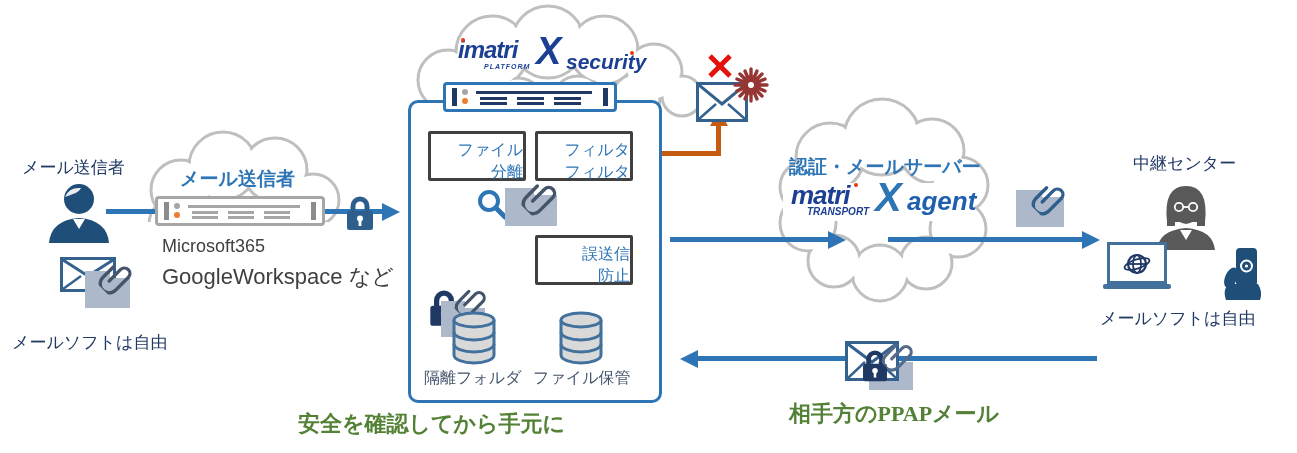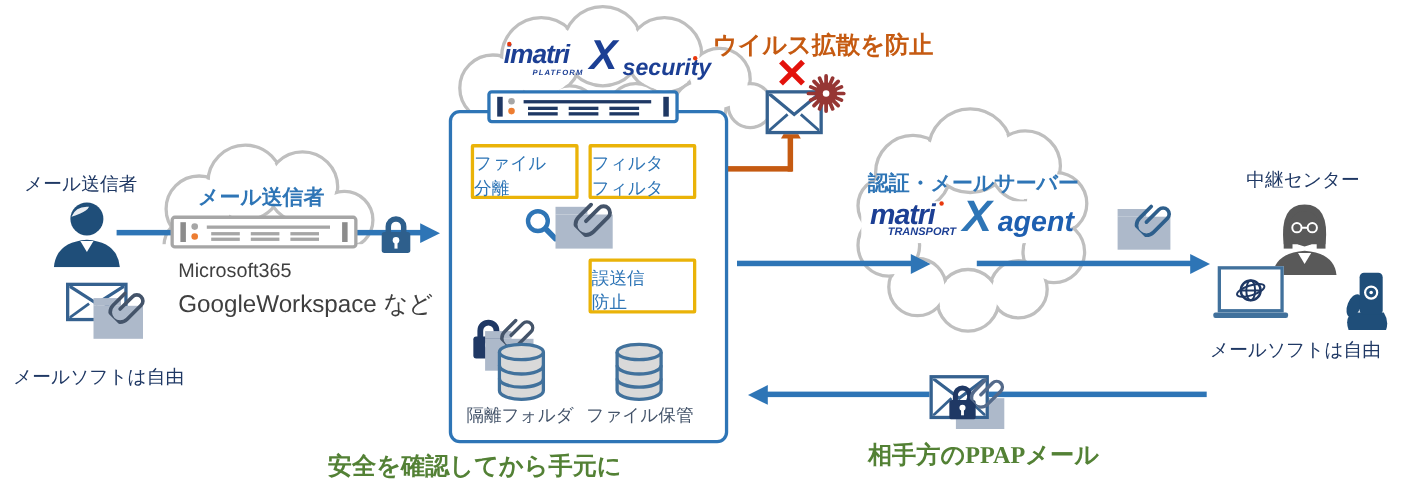--- a/index.html
+++ b/index.html
@@ -18,22 +18,22 @@
   
   .aline{position:absolute;height:5px;background:#2E75B6;}
   .ahead-r{position:absolute;width:0;height:0;border-top:9px solid transparent;border-bottom:9px solid transparent;border-left:18px solid #2E75B6;}
   .ahead-l{position:absolute;width:0;height:0;border-top:9px solid transparent;border-bottom:9px solid transparent;border-right:18px solid #2E75B6;}
   .oline{position:absolute;background:#C55A11;}
   .ahead-u{position:absolute;width:0;height:0;border-left:9px solid transparent;border-right:9px solid transparent;border-bottom:16px solid #C55A11;}
 
   
   .panel{position:absolute;background:#fff;}
   .secbox{position:absolute;background:#fff;border:3px solid #2E75B6;border-radius:10px;}
-  .fbox{position:absolute;width:98px;height:50px;background:#fff;border:3px solid #eab308;border-radius:2px;
-        color:#2E75B6;font-size:16px;text-align:left;line-height:1.4;padding-top:5px;box-sizing:border-box;}
+  .fbox{position:absolute;width:98px;height:50px;background:#fff;border:3px solid #404040;border-radius:2px;
+        color:#2E75B6;font-size:16px;text-align:right;line-height:1.4;padding-top:5px;box-sizing:border-box;}
 
   
   .sbar{position:absolute;background:#fff;border-radius:4px;box-sizing:border-box;}
   .sbar i{position:absolute;display:block;}
   .sbar .sb-v{width:5px;height:18px;top:3px;}
   .sbar .sb-dot{width:6px;height:6px;border-radius:50%;left:16px;}
   .sbar .sb-line{height:3px;}
   .sbar-gray{border:3px solid #A6A6A6;}
   .sbar-gray .sb-v{background:#8C8C8C;}
   .sbar-gray .sb-line{background:#A6A6A6;}
@@ -247,21 +247,20 @@
   <svg class="abs" style="left:559px;top:311px" width="44" height="54" viewBox="0 0 44 54">
     <path d="M2 9 L2 44 A20 8 0 0 0 42 44 L42 9" fill="#D9D9D9" stroke="#41719C" stroke-width="3"></path>
     <path d="M2 21 A20 8 0 0 0 42 21" fill="none" stroke="#41719C" stroke-width="3"></path>
     <path d="M2 33 A20 8 0 0 0 42 33" fill="none" stroke="#41719C" stroke-width="3"></path>
     <ellipse cx="22" cy="9" rx="20" ry="7" fill="#D9D9D9" stroke="#41719C" stroke-width="3"></ellipse>
   </svg>
 
   <div class="lbl graylab" style="left:424px;top:368px">隔離フォルダ</div>
   <div class="lbl graylab" style="left:533px;top:368px">ファイル保管</div>
 
-  <div class="lbl orangeTxt" style="left:648px;top:26px">ウイルス拡散を防止</div>
 
   <div class="env" style="left:696px;top:82px;width:52px;height:40px">
     <svg width="46" height="34" viewBox="0 0 46 34">
       <polyline points="0,0 23,19 46,0" fill="none" stroke="#35618F" stroke-width="3"></polyline>
       <line x1="0" y1="34" x2="17" y2="19" stroke="#35618F" stroke-width="2.5"></line>
       <line x1="46" y1="34" x2="29" y2="19" stroke="#35618F" stroke-width="2.5"></line>
     </svg>
   </div>
   <svg class="abs" style="left:706px;top:52px" width="28" height="28" viewBox="0 0 28 28">
     <line x1="4" y1="4" x2="24" y2="24" stroke="#E3120B" stroke-width="5"></line>

